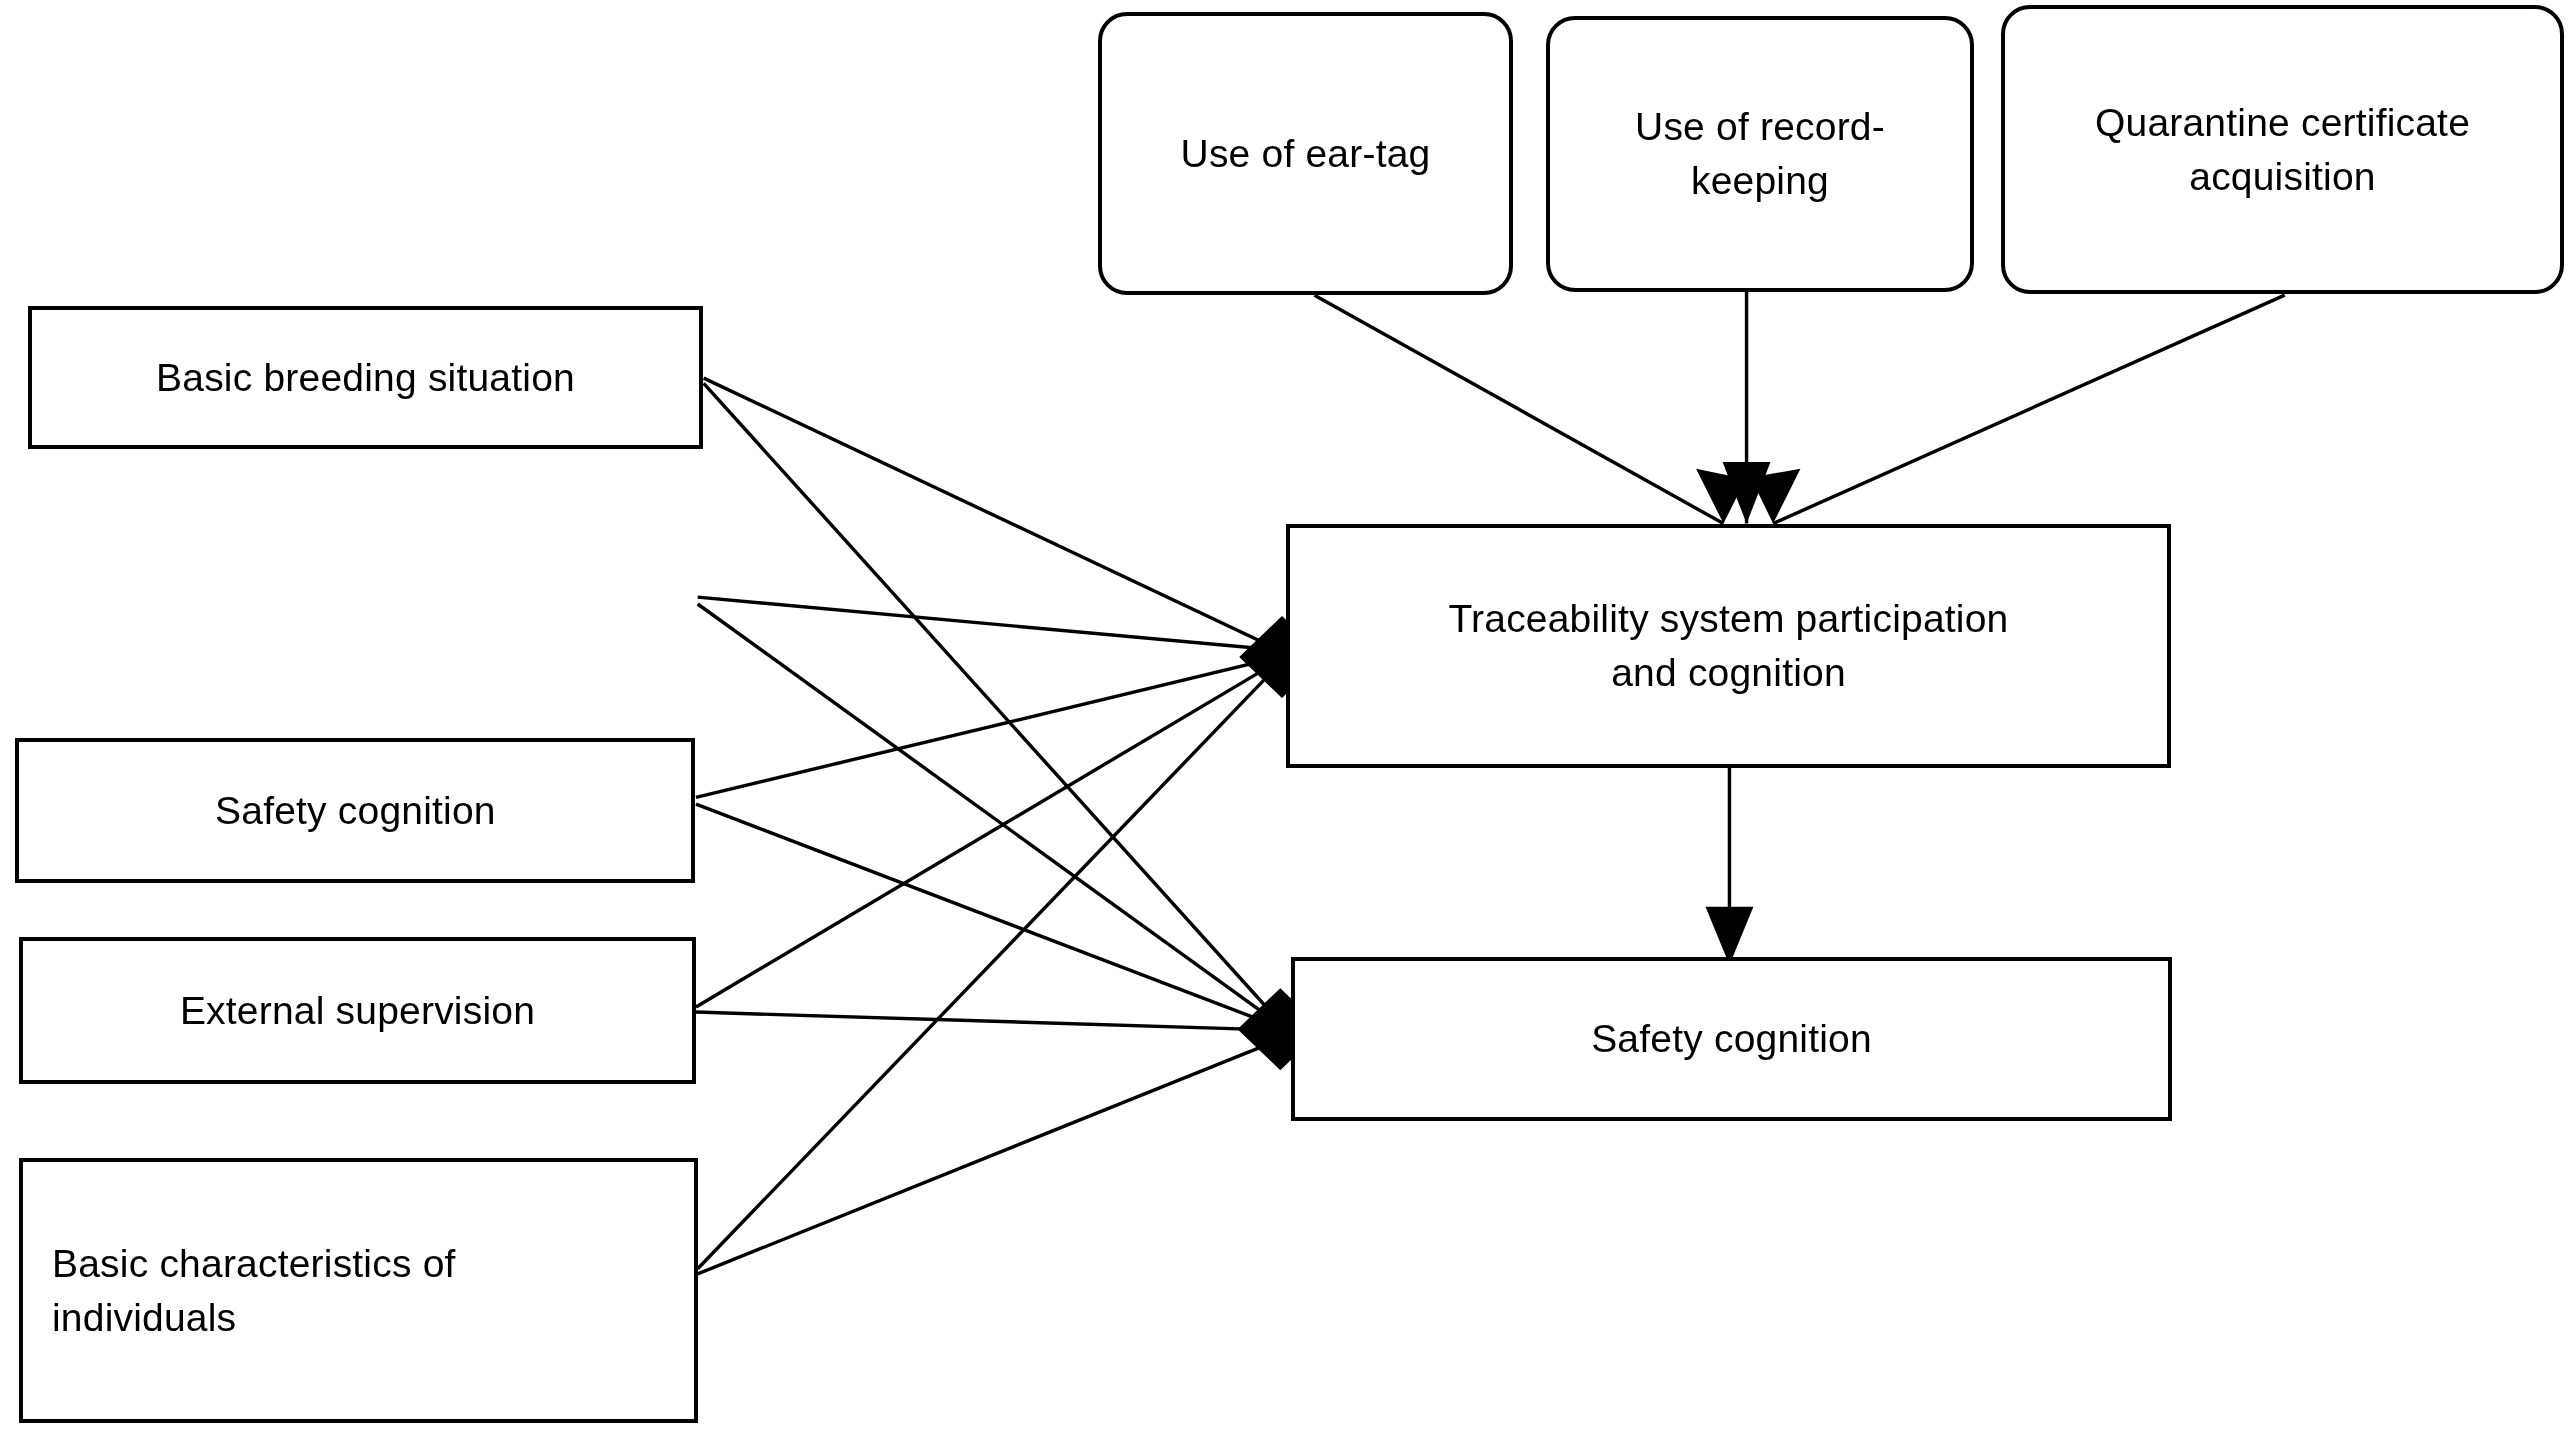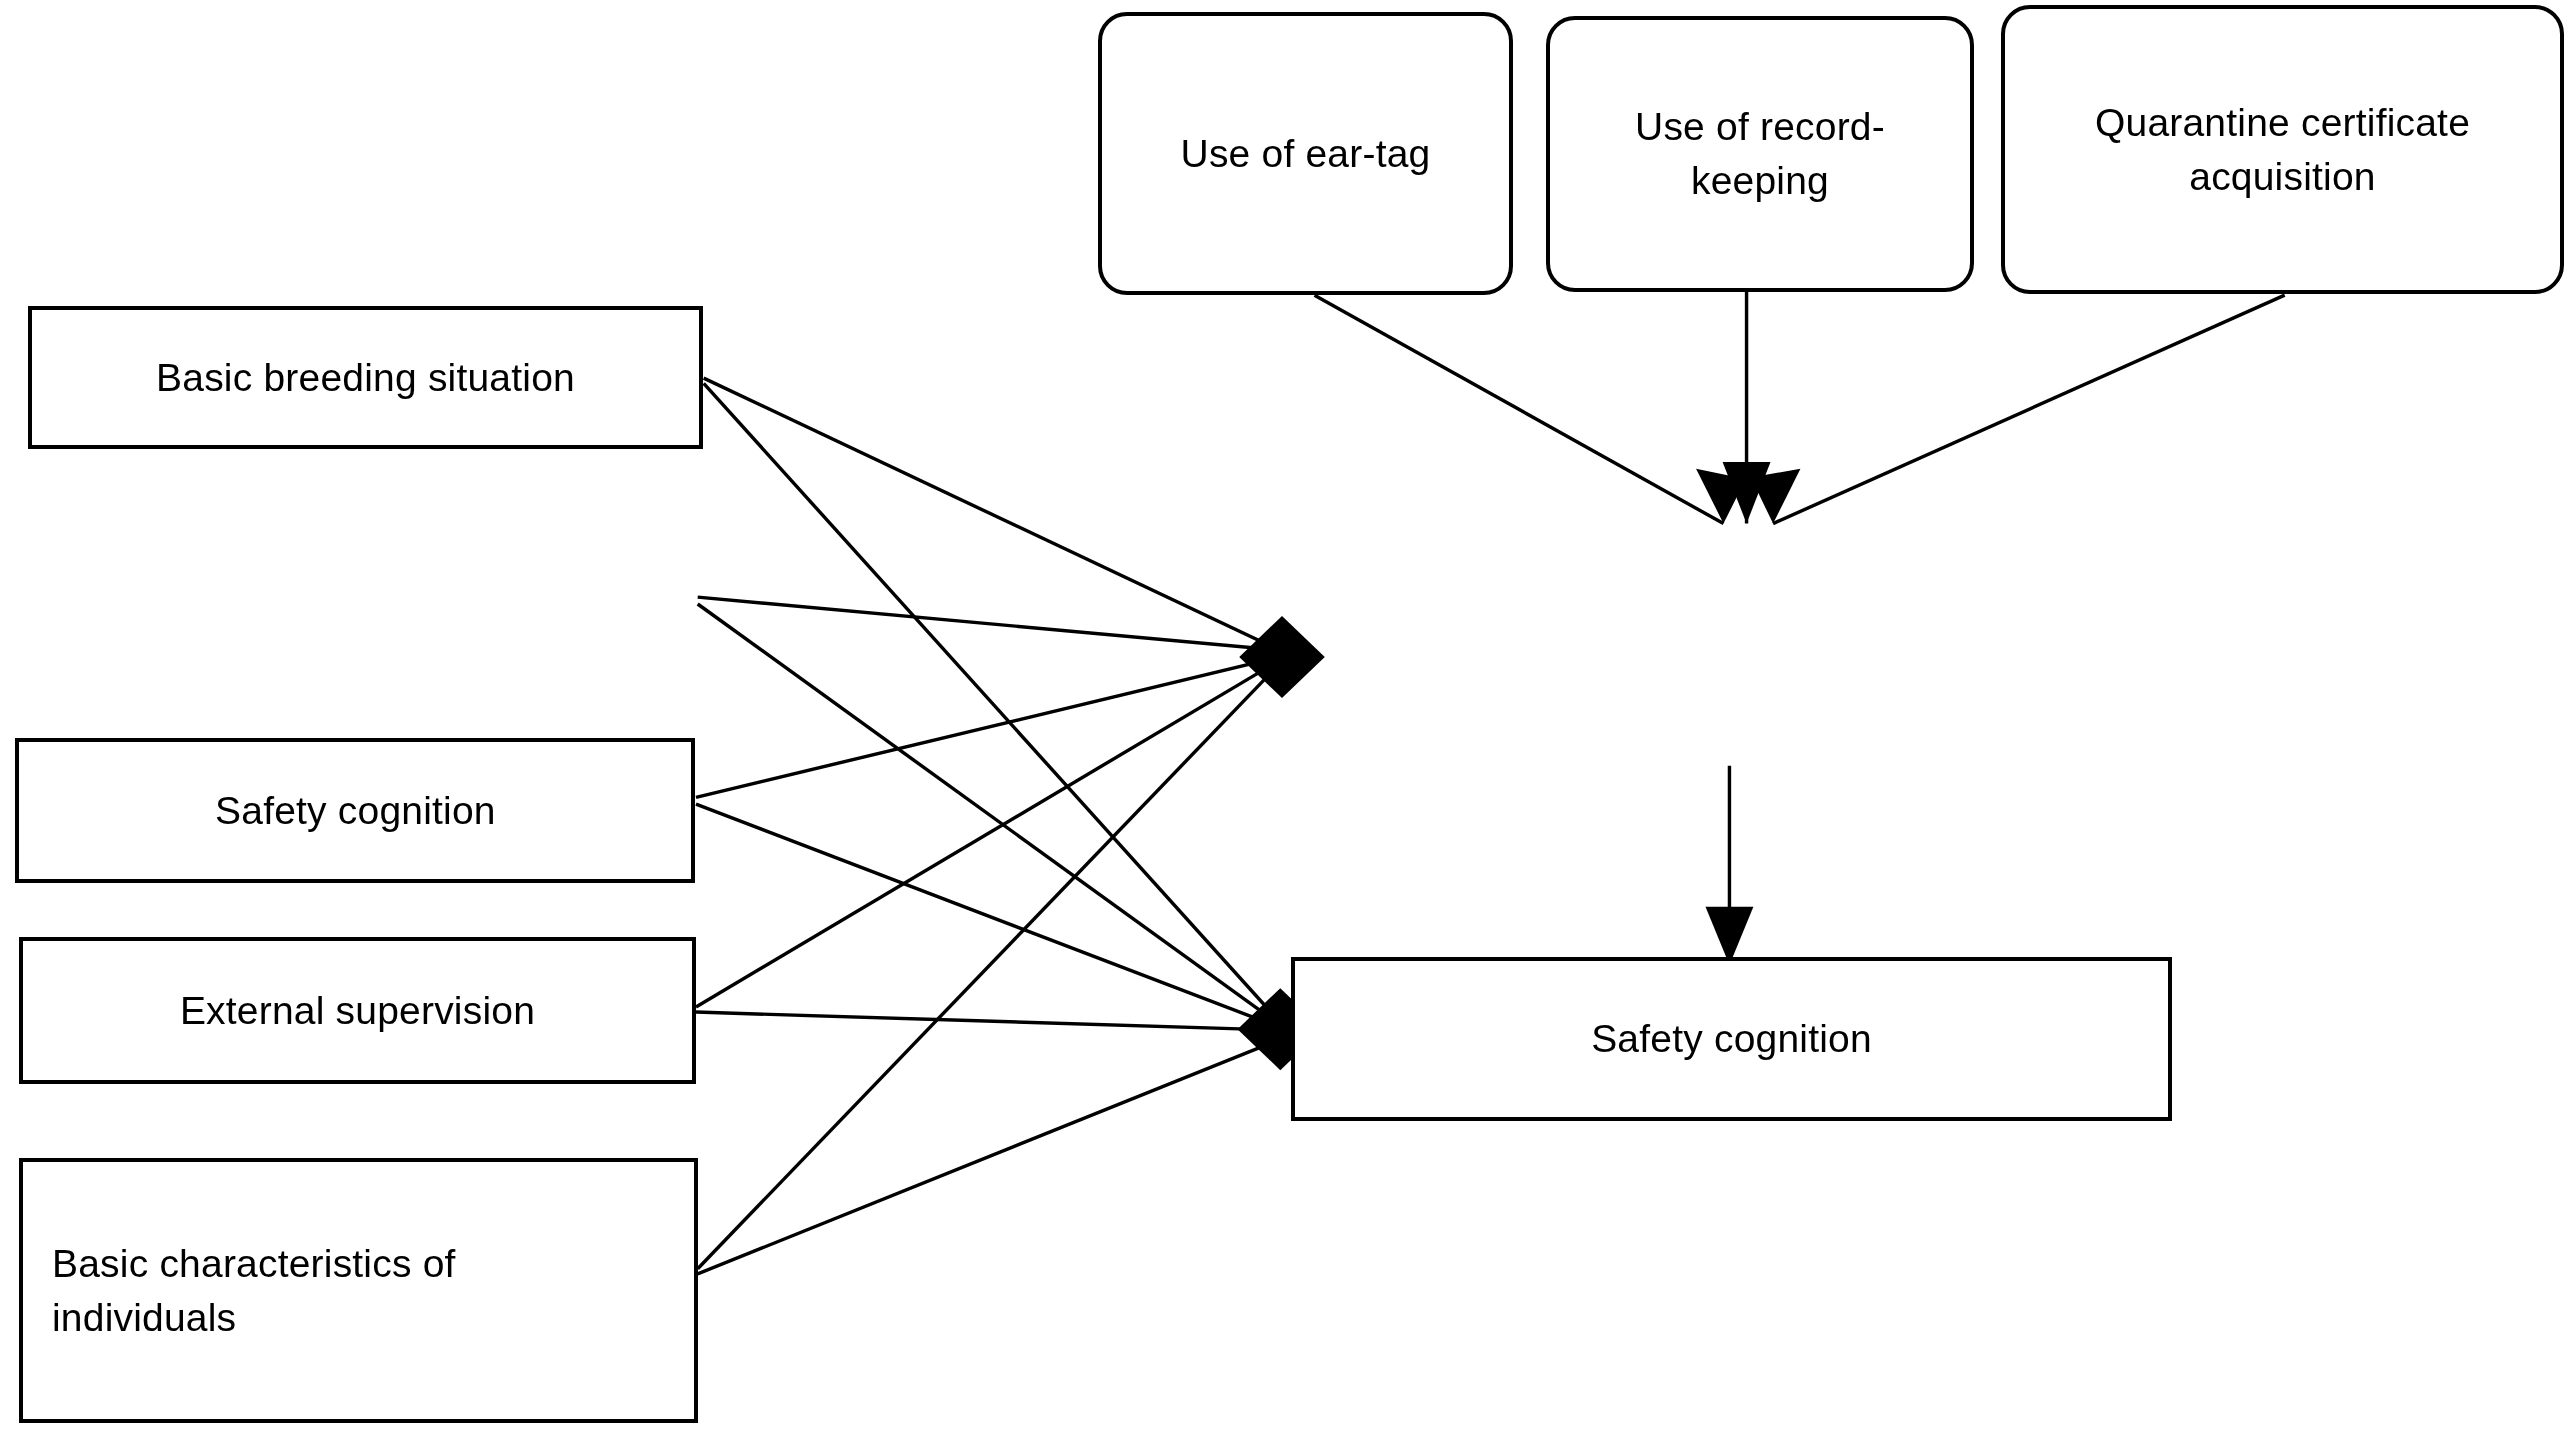--- a/index.html
+++ b/index.html
@@ -124,19 +124,23 @@
 
   <div class="node" style="left:19px; top:937px; width:677px; height:147px;justify-content:flex-end;">
     <span class="node-label">External supervision</span>
   </div>
 
   <div class="node" style="left:19px; top:1158px; width:679px; height:265px;align-items:center;">
     <span class="node-label justified">Basic   characteristics   of
 individuals</span>
   </div>
 
+  <div class="node" style="left:1286px; top:524px; width:885px; height:244px;">
+    <span class="node-label">Traceability  system participation
+and cognition</span>
+  </div>
 
   <div class="node" style="left:1291px; top:957px; width:881px; height:164px;">
     <span class="node-label">Safety cognition</span>
   </div>
 
 </div>
 
 
 </body></html>

